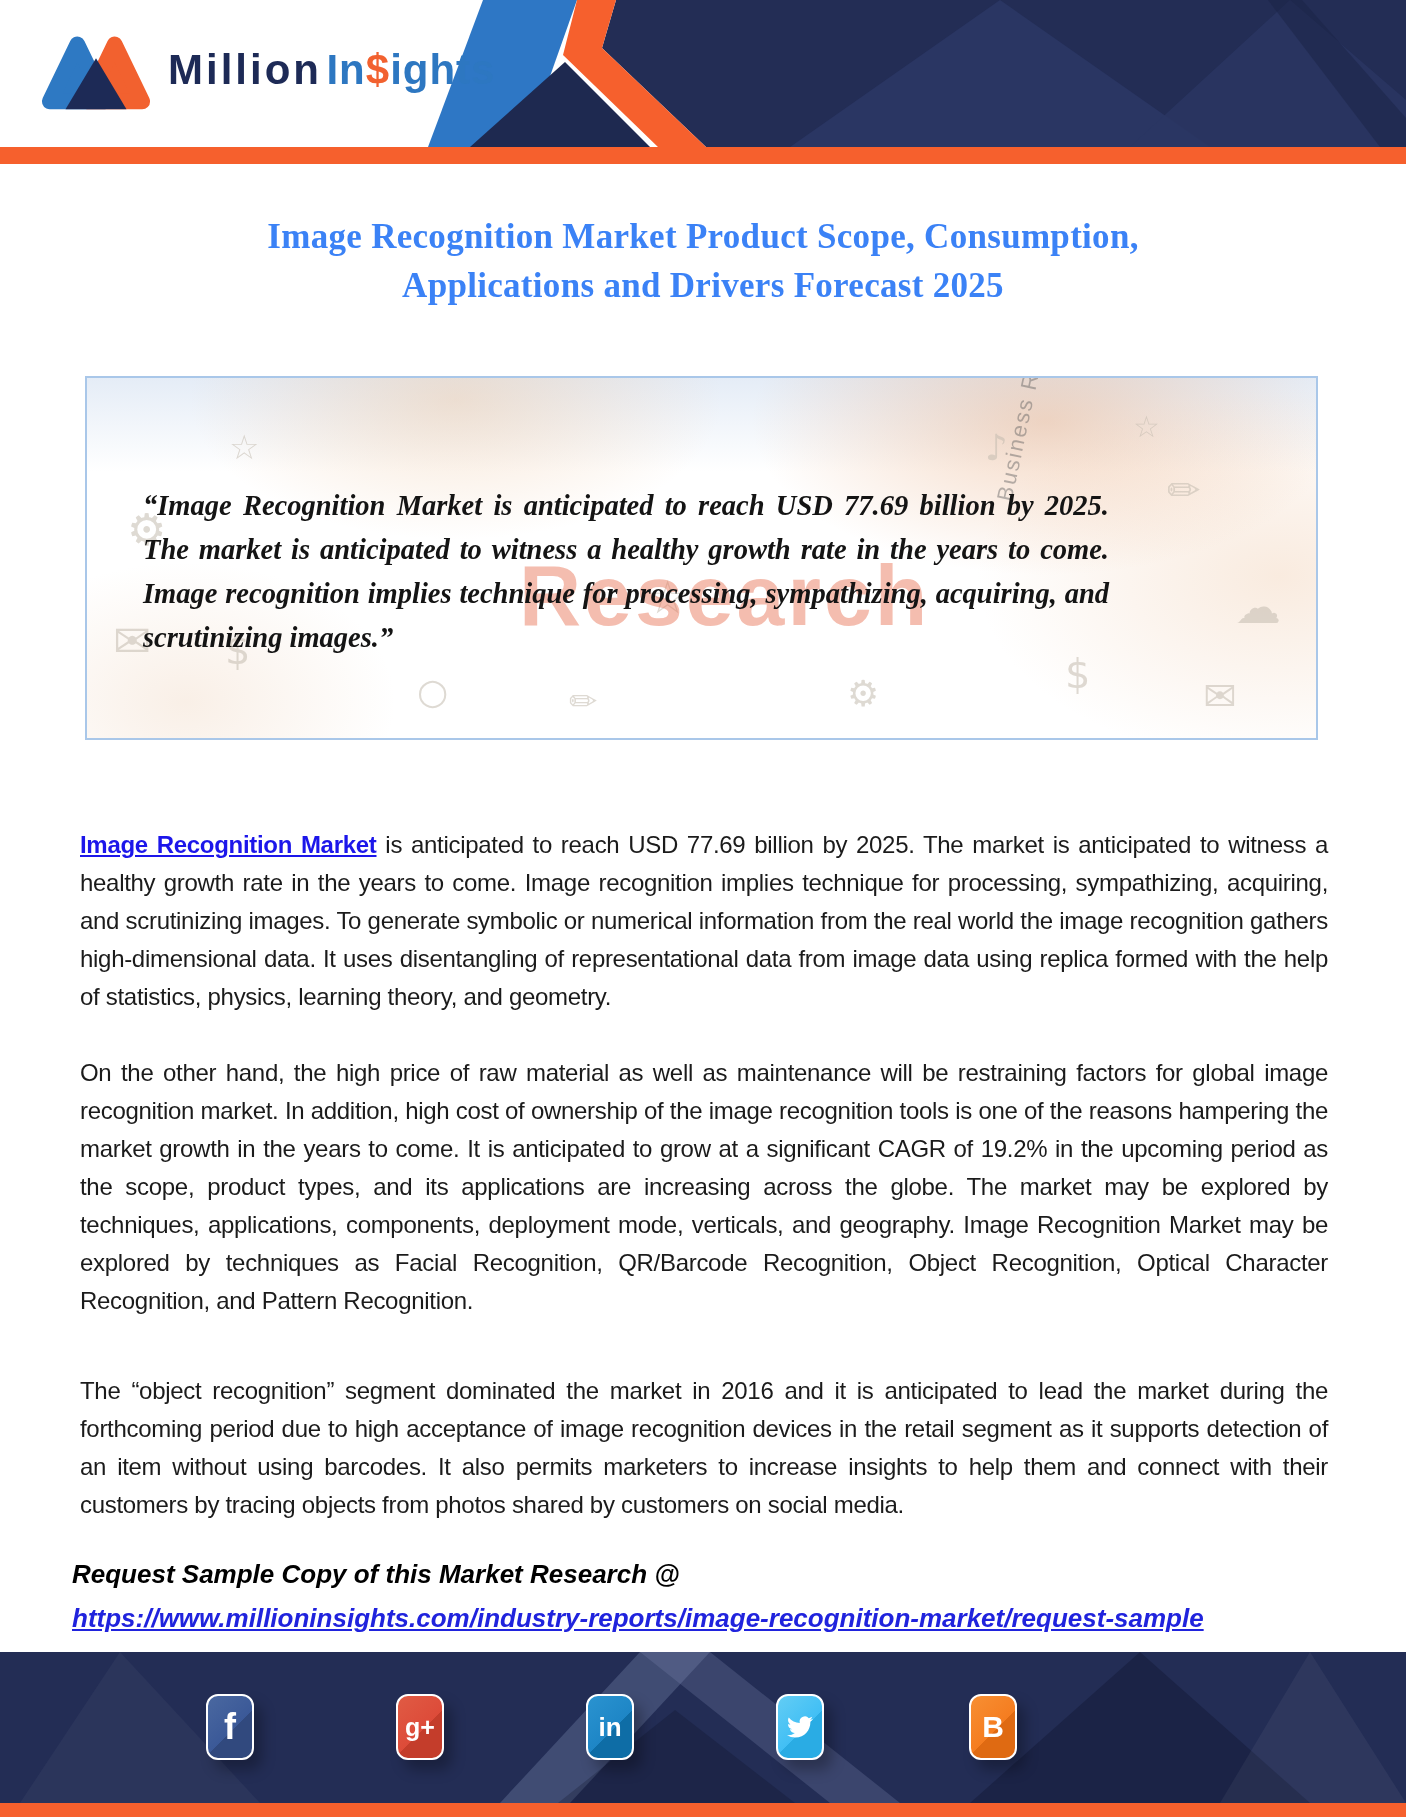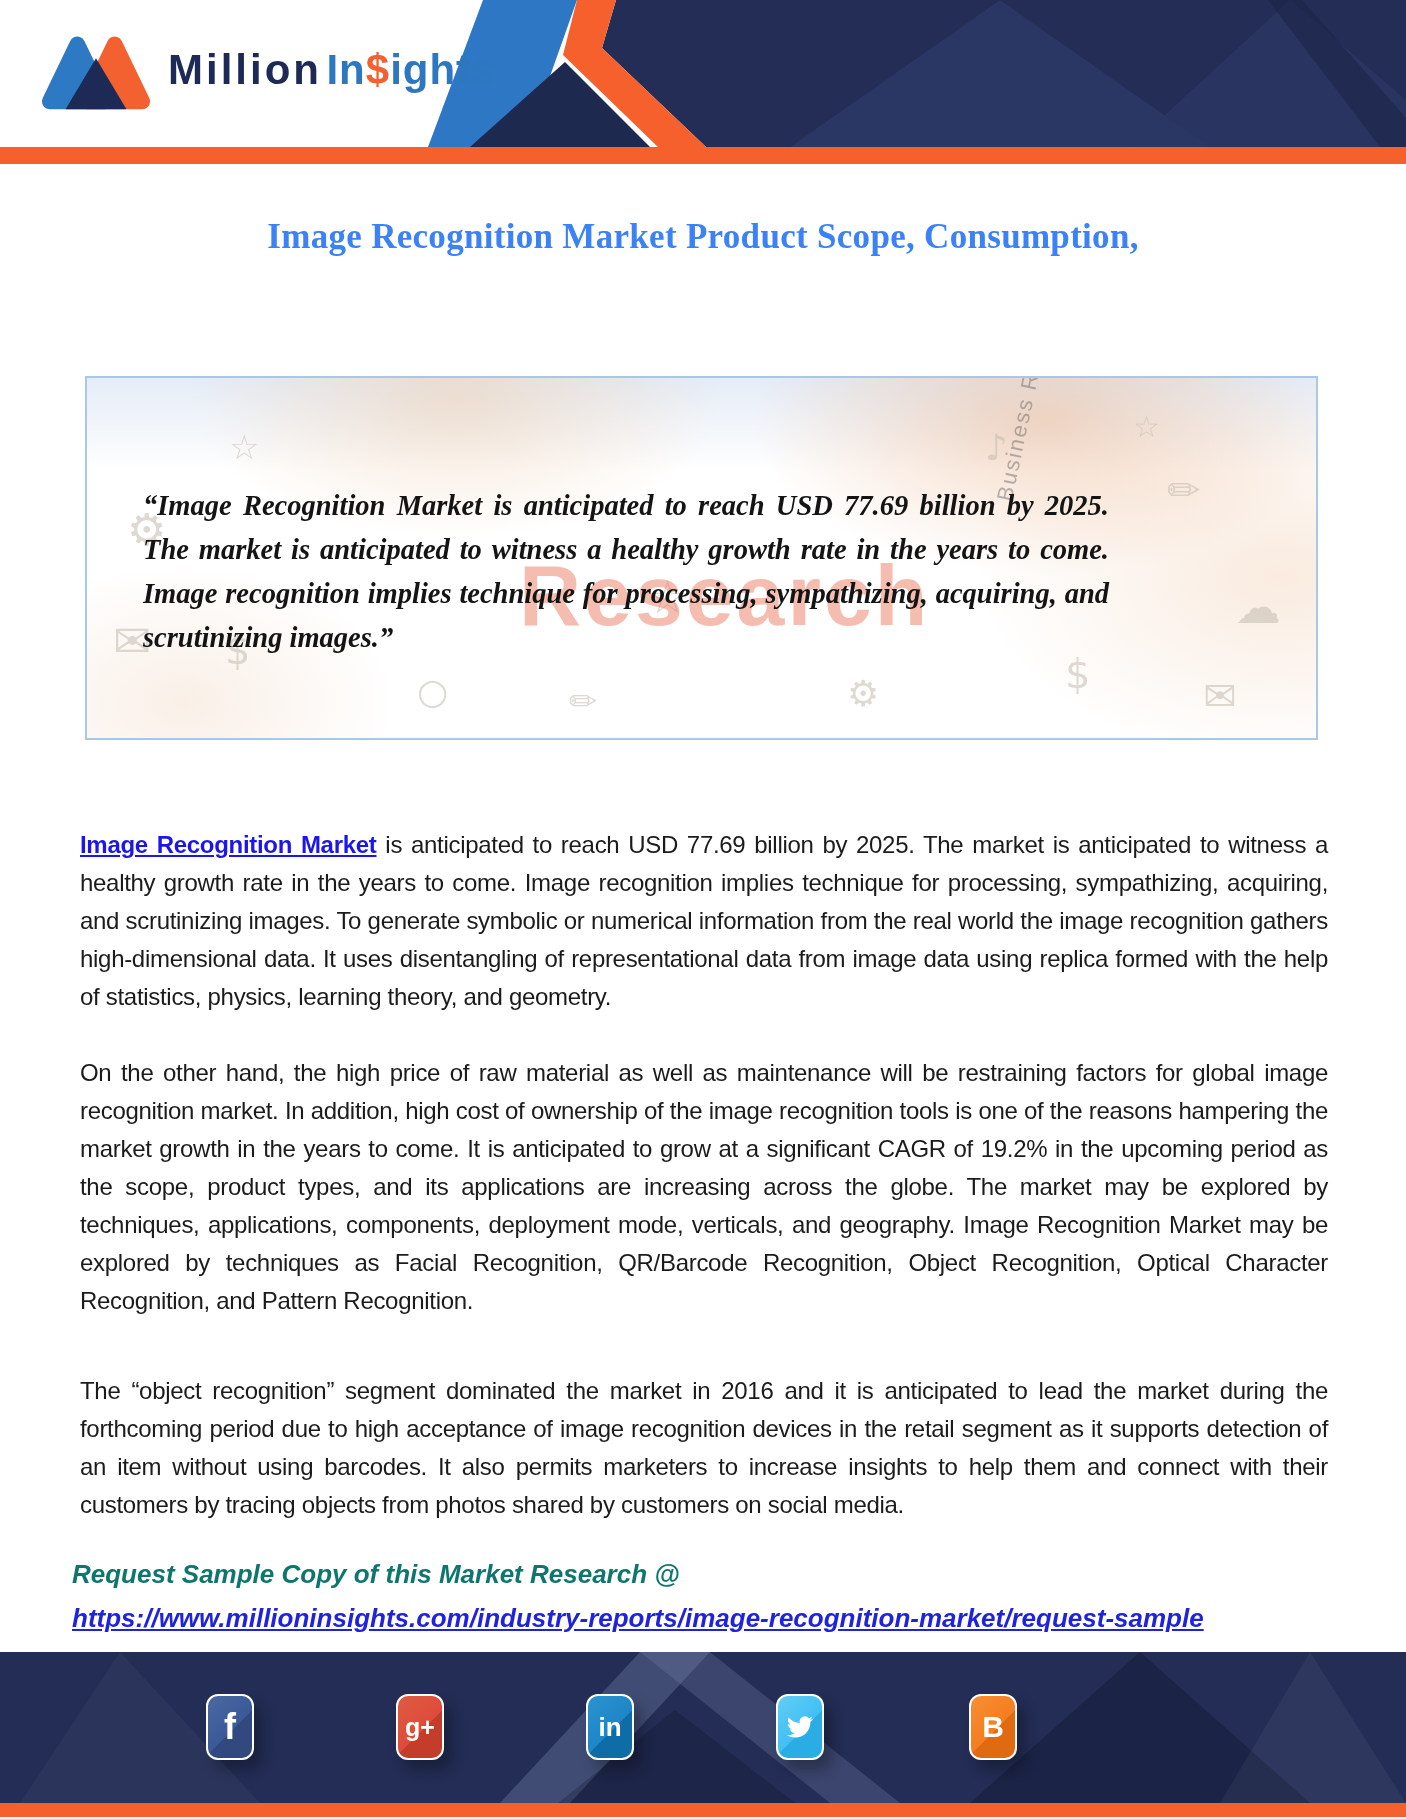--- a/index.html
+++ b/index.html
@@ -45,21 +45,21 @@
 
   
   .body-p{position:absolute;left:72px;width:1248px;margin:8px;font-size:24px;line-height:38px;
           letter-spacing:-0.3px;color:#1b1b1b;text-align:justify;}
   .p1{top:818px;}
   .p2{top:1046px;}
   .p3{top:1364px;}
   .body-link{color:#1c16ea;font-weight:700;text-decoration:underline;}
   .request-block{position:absolute;left:72px;top:1552px;width:1248px;font-style:italic;font-weight:700;
                  font-size:26px;line-height:44px;}
-  .request-label{color:#0f766e;display:block;}
+  .request-label{color:#000000;display:block;}
   .request-url{color:#2023dd;text-decoration:underline;display:block;}
 
   
   .footer{position:absolute;top:1652px;left:0;width:1406px;height:151px;background:#232d55;}
   .footer-deco{position:absolute;top:0;left:0;width:1406px;height:151px;display:block;}
   .bar-bottom{top:1803px;height:14px;}
   .sicon{position:absolute;top:42px;width:48px;height:66px;border-radius:12px;border:2.5px solid #ffffff;
          box-sizing:border-box;display:flex;align-items:center;justify-content:center;
          color:#fff;font-weight:700;text-decoration:none;box-shadow:8px 10px 14px rgba(0,0,0,0.28);}
   .fb{left:206px;background:linear-gradient(135deg,#4a68a0 0%,#3b5998 55%,#31497e 55%);font-size:36px;}
@@ -93,20 +93,21 @@
       <span class="logo-text">
         <span class="logo-w1">Million</span>
         <span class="logo-w2"><span>In</span><span class="dollar">$</span><span>ights</span></span>
       </span>
     </a>
   </div>
   <div class="orange-bar bar-top"></div>
 
   <h1 class="title">
     <span>Image Recognition Market Product Scope, Consumption,</span>
+    <span>Applications and Drivers Forecast 2025</span>
   </h1>
 
   <figure class="banner">
     <div class="banner-bg"></div>
     <span class="doodle" style="left:40px;top:130px;font-size:44px;">⚙</span>
     <span class="doodle" style="left:142px;top:52px;font-size:34px;">☆</span>
     <span class="doodle" style="left:26px;top:240px;font-size:46px;">✉</span>
     <span class="doodle" style="left:138px;top:252px;font-size:40px;">$</span>
     <span class="doodle" style="left:330px;top:296px;font-size:36px;">○</span>
     <span class="doodle" style="left:560px;top:196px;font-size:46px;">☆</span>

